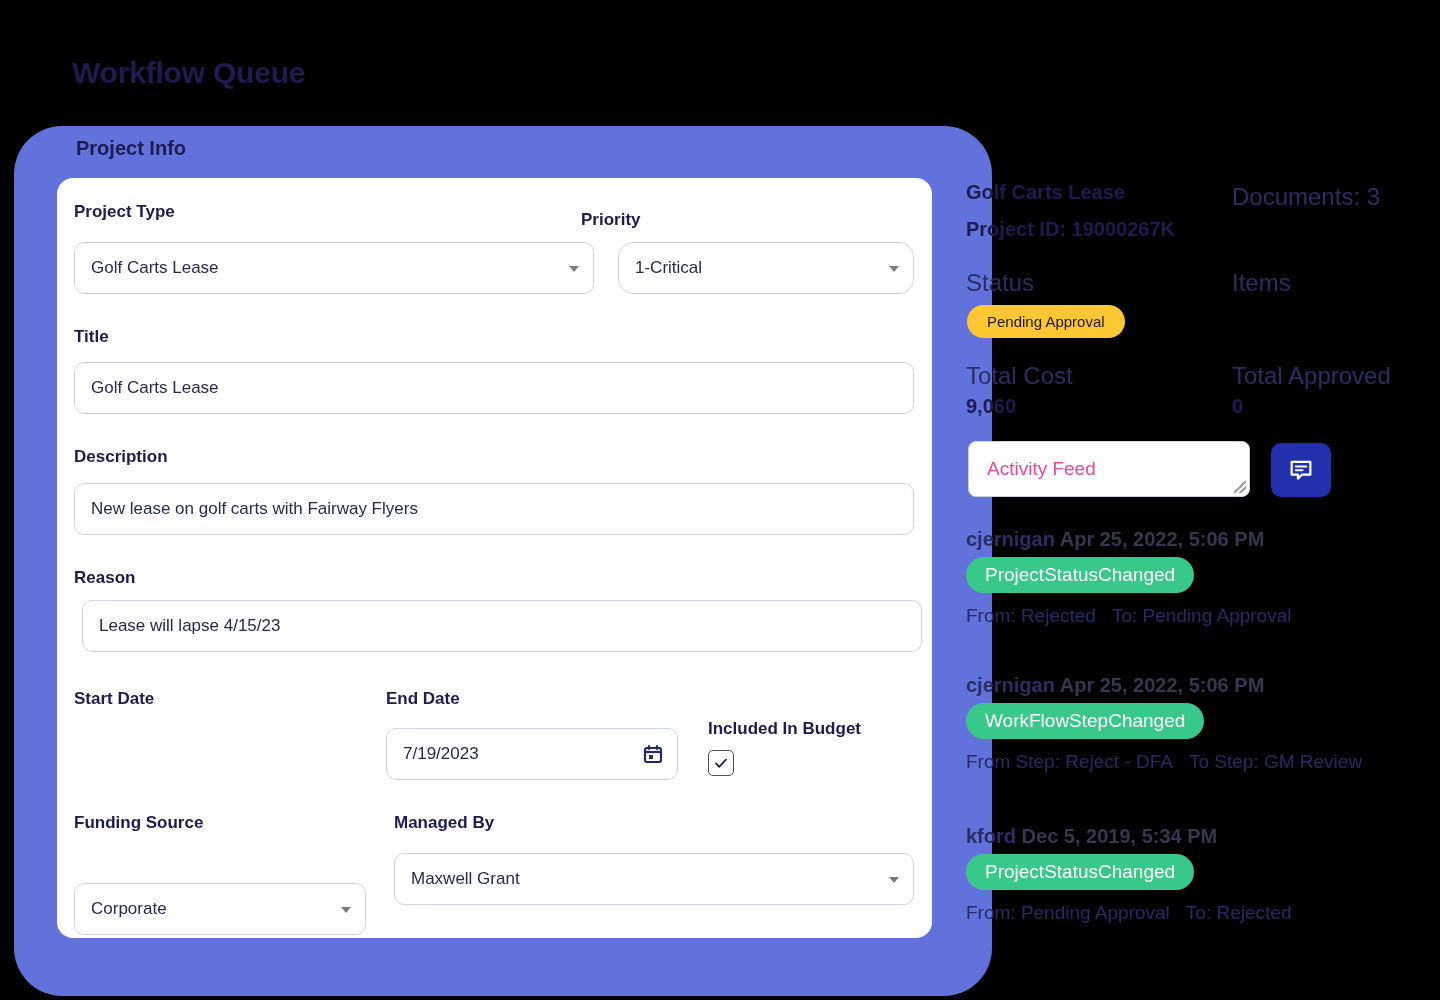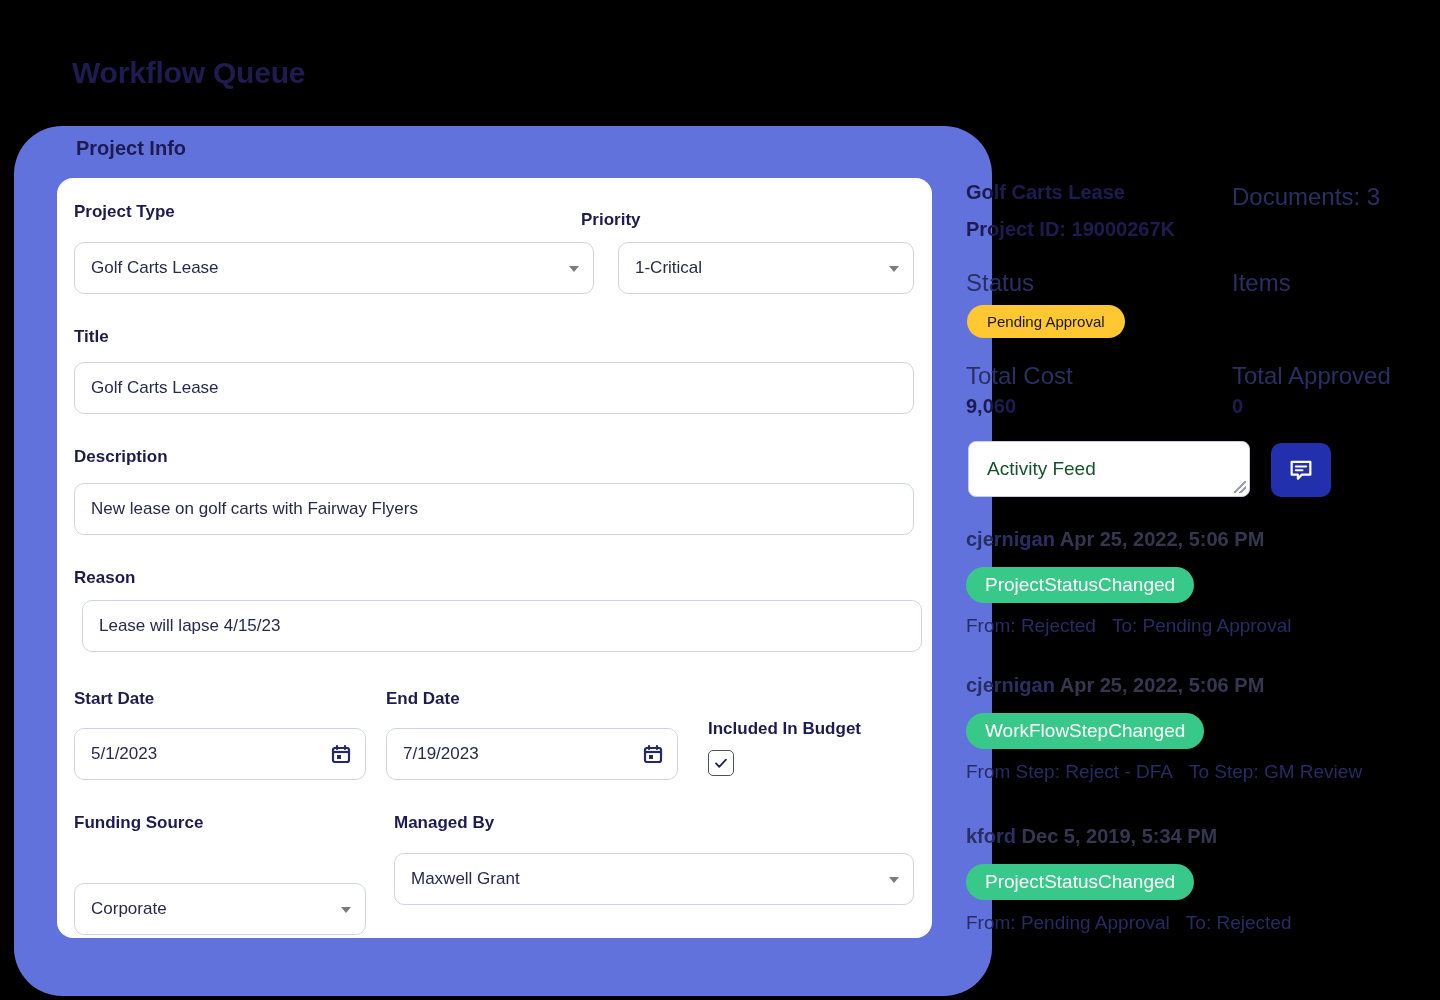--- a/index.html
+++ b/index.html
@@ -62,21 +62,21 @@
     border-left: 5px solid transparent;
     border-right: 5px solid transparent;
     border-top: 6px solid #7a7a80;
   }
   .cal-ic { position: absolute; right: 14px; top: 50%; margin-top: -10px; }
 
   
   .f-projecttype-l { position: absolute; left: 74px; top: 202px; }
   .f-projecttype   { position: absolute; left: 74px; top: 242px; width: 520px; }
   .f-priority-l    { position: absolute; left: 581px; top: 202px; margin-top: 8px; }
-  .f-priority      { position: absolute; left: 618px; top: 242px; width: 296px; }
+  .f-priority      { position: absolute; left: 618px; top: 242px; width: 296px; border-radius: 15px; }
 
   .f-title-l       { position: absolute; left: 74px; top: 327px; }
   .f-title         { position: absolute; left: 74px; top: 362px; width: 840px; }
 
   .f-desc-l        { position: absolute; left: 74px; top: 447px; }
   .f-desc          { position: absolute; left: 74px; top: 483px; width: 840px; }
 
   .f-reason-l      { position: absolute; left: 74px; top: 568px; }
   .f-reason        { position: absolute; left: 74px; top: 600px; width: 840px; margin-left: 8px; }
 
@@ -120,21 +120,21 @@
   .rp-cost-l     { position: absolute; left: 966px; top: 362px; }
   .rp-approved-l { position: absolute; left: 1232px; top: 362px; }
   .rp-cost-v     { position: absolute; left: 966px; top: 395px; }
   .rp-approved-v { position: absolute; left: 1232px; top: 395px; }
 
   
   .feed-input {
     position: absolute; left: 968px; top: 441px;
     width: 282px; height: 56px;
     background: #fff; border: 1px solid #c9cedd; border-radius: 8px;
-    font-size: 19px; color: #14532d;
+    font-size: 19px; color: #ec4899;
     display: flex; align-items: center; padding: 0 18px;
     overflow: hidden;
   }
   .resize-grip {
     position: absolute; right: 3px; bottom: 3px;
     width: 12px; height: 12px;
     background:
       linear-gradient(135deg, transparent 0 44%, #9aa0b5 44% 56%, transparent 56% 100%),
       linear-gradient(135deg, transparent 0 70%, #9aa0b5 70% 82%, transparent 82% 100%);
   }
@@ -144,21 +144,21 @@
     background: #2230ae; border-radius: 10px;
     display: flex; align-items: center; justify-content: center;
   }
 
   
   .entry { position: absolute; left: 966px; }
   .entry-head { font-size: 20px; white-space: nowrap; }
   .entry-user { color: #2a2f63; font-weight: 700; }
   .entry-date { color: #34374f; font-weight: 700; }
   .event-pill {
-    display: inline-block; margin-top: 16px;
+    display: inline-block; margin-top: 6px;
     background: #38c98a; color: #ffffff;
     font-size: 19px; padding: 7px 19px; border-radius: 19px;
     white-space: nowrap;
   }
   .entry-foot {
     margin-top: 12px; font-size: 19px; color: #262b63; white-space: nowrap;
   }
   .entry-foot .gap { display: inline-block; width: 16px; }
 
   .e0 { top: 528px; }
@@ -198,31 +198,20 @@
   <div class="input-box f-desc">
     <span>New lease on golf carts with Fairway Flyers</span>
   </div>
 
   <div class="field-label f-reason-l">Reason</div>
   <div class="input-box f-reason">
     <span>Lease will lapse 4/15/23</span>
   </div>
 
   <div class="field-label f-start-l">Start Date</div>
-  <div class="input-box f-start">
-    <span>5/1/2023</span>
-    <span class="cal-ic">
-      <svg width="20" height="20" viewBox="0 0 20 20" fill="none">
-        <rect x="2" y="4" width="16" height="14" rx="2" stroke="#23276b" stroke-width="2.2"></rect>
-        <path d="M2 8h16" stroke="#23276b" stroke-width="2.2"></path>
-        <path d="M6 2v3M14 2v3" stroke="#23276b" stroke-width="2.2" stroke-linecap="round"></path>
-        <rect x="6" y="11" width="4" height="4" fill="#23276b"></rect>
-      </svg>
-    </span>
-  </div>
 
   <div class="field-label f-end-l">End Date</div>
   <div class="input-box f-end">
     <span>7/19/2023</span>
     <span class="cal-ic">
       <svg width="20" height="20" viewBox="0 0 20 20" fill="none">
         <rect x="2" y="4" width="16" height="14" rx="2" stroke="#23276b" stroke-width="2.2"></rect>
         <path d="M2 8h16" stroke="#23276b" stroke-width="2.2"></path>
         <path d="M6 2v3M14 2v3" stroke="#23276b" stroke-width="2.2" stroke-linecap="round"></path>
         <rect x="6" y="11" width="4" height="4" fill="#23276b"></rect>

